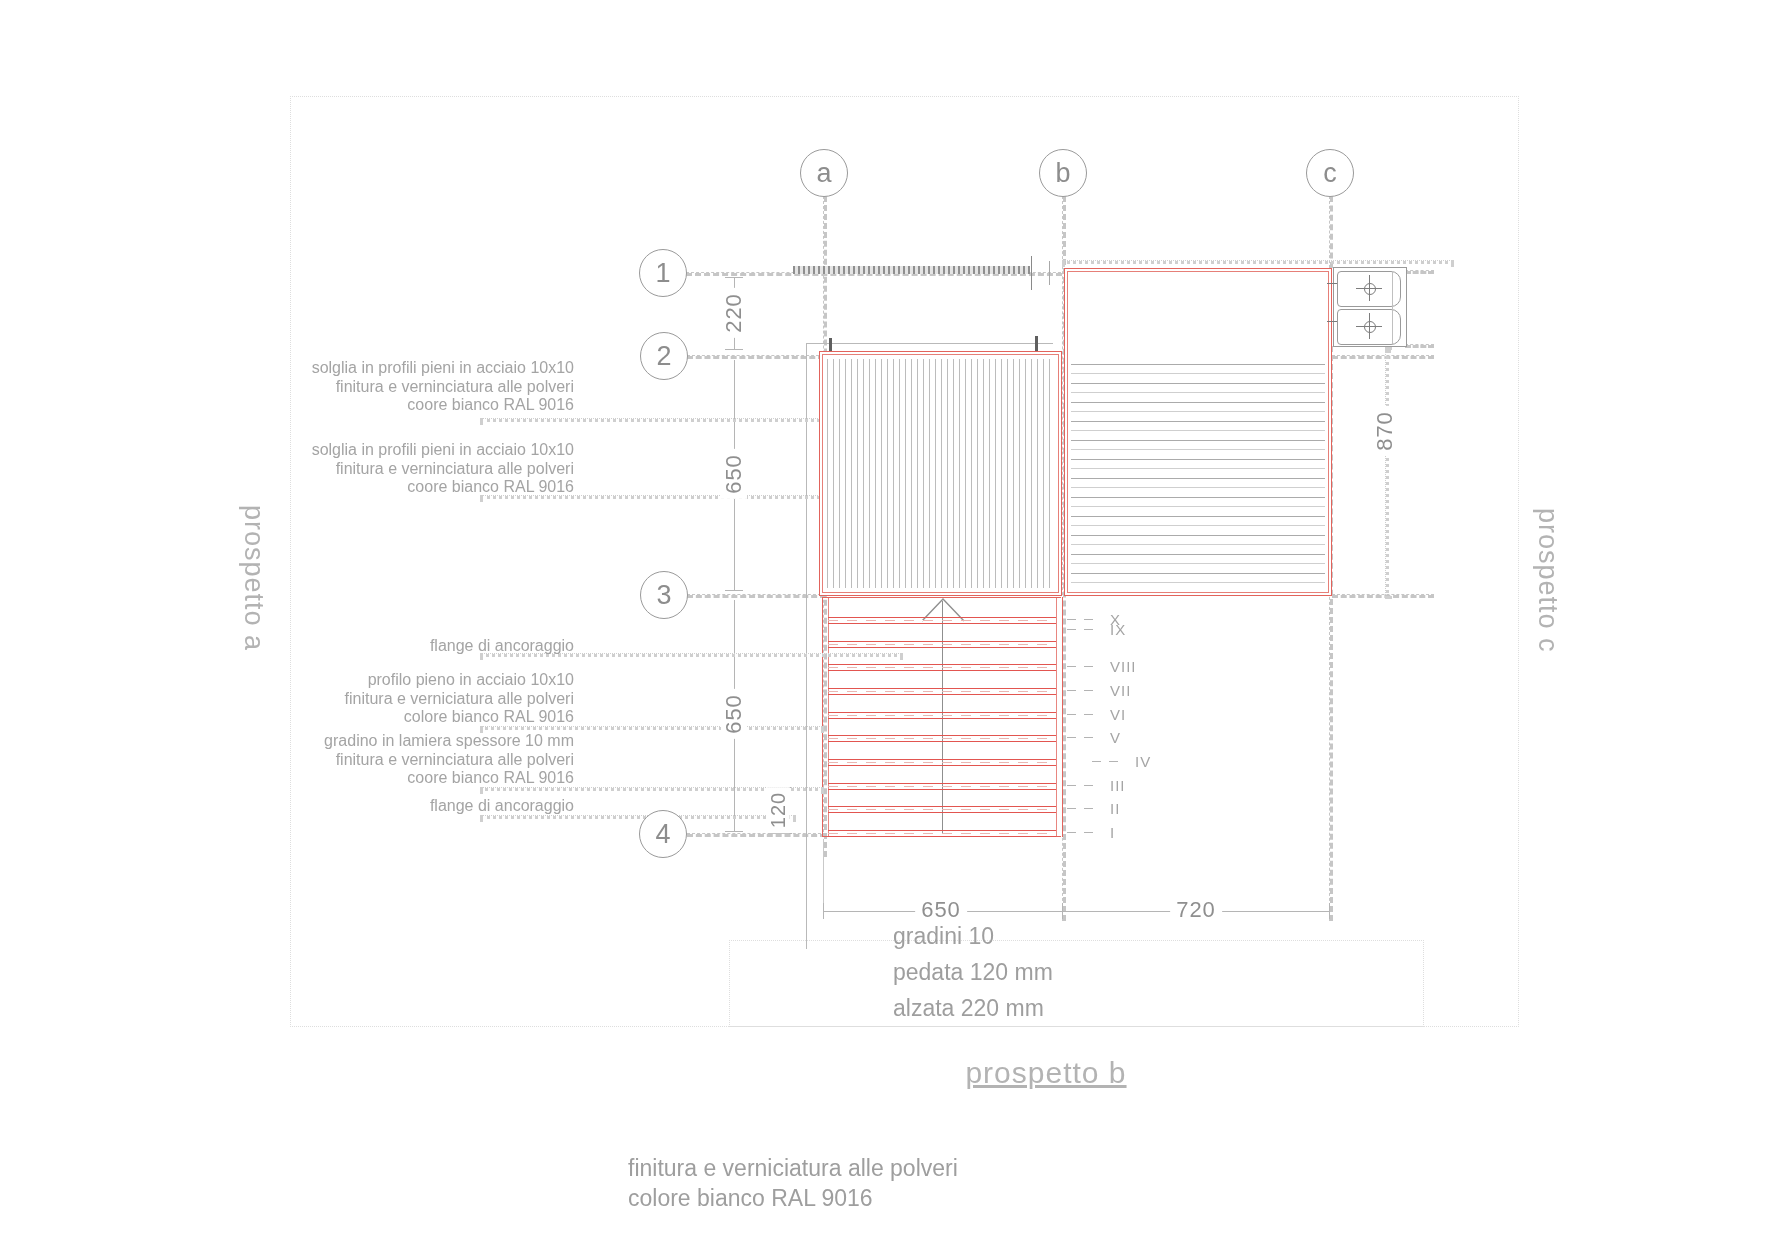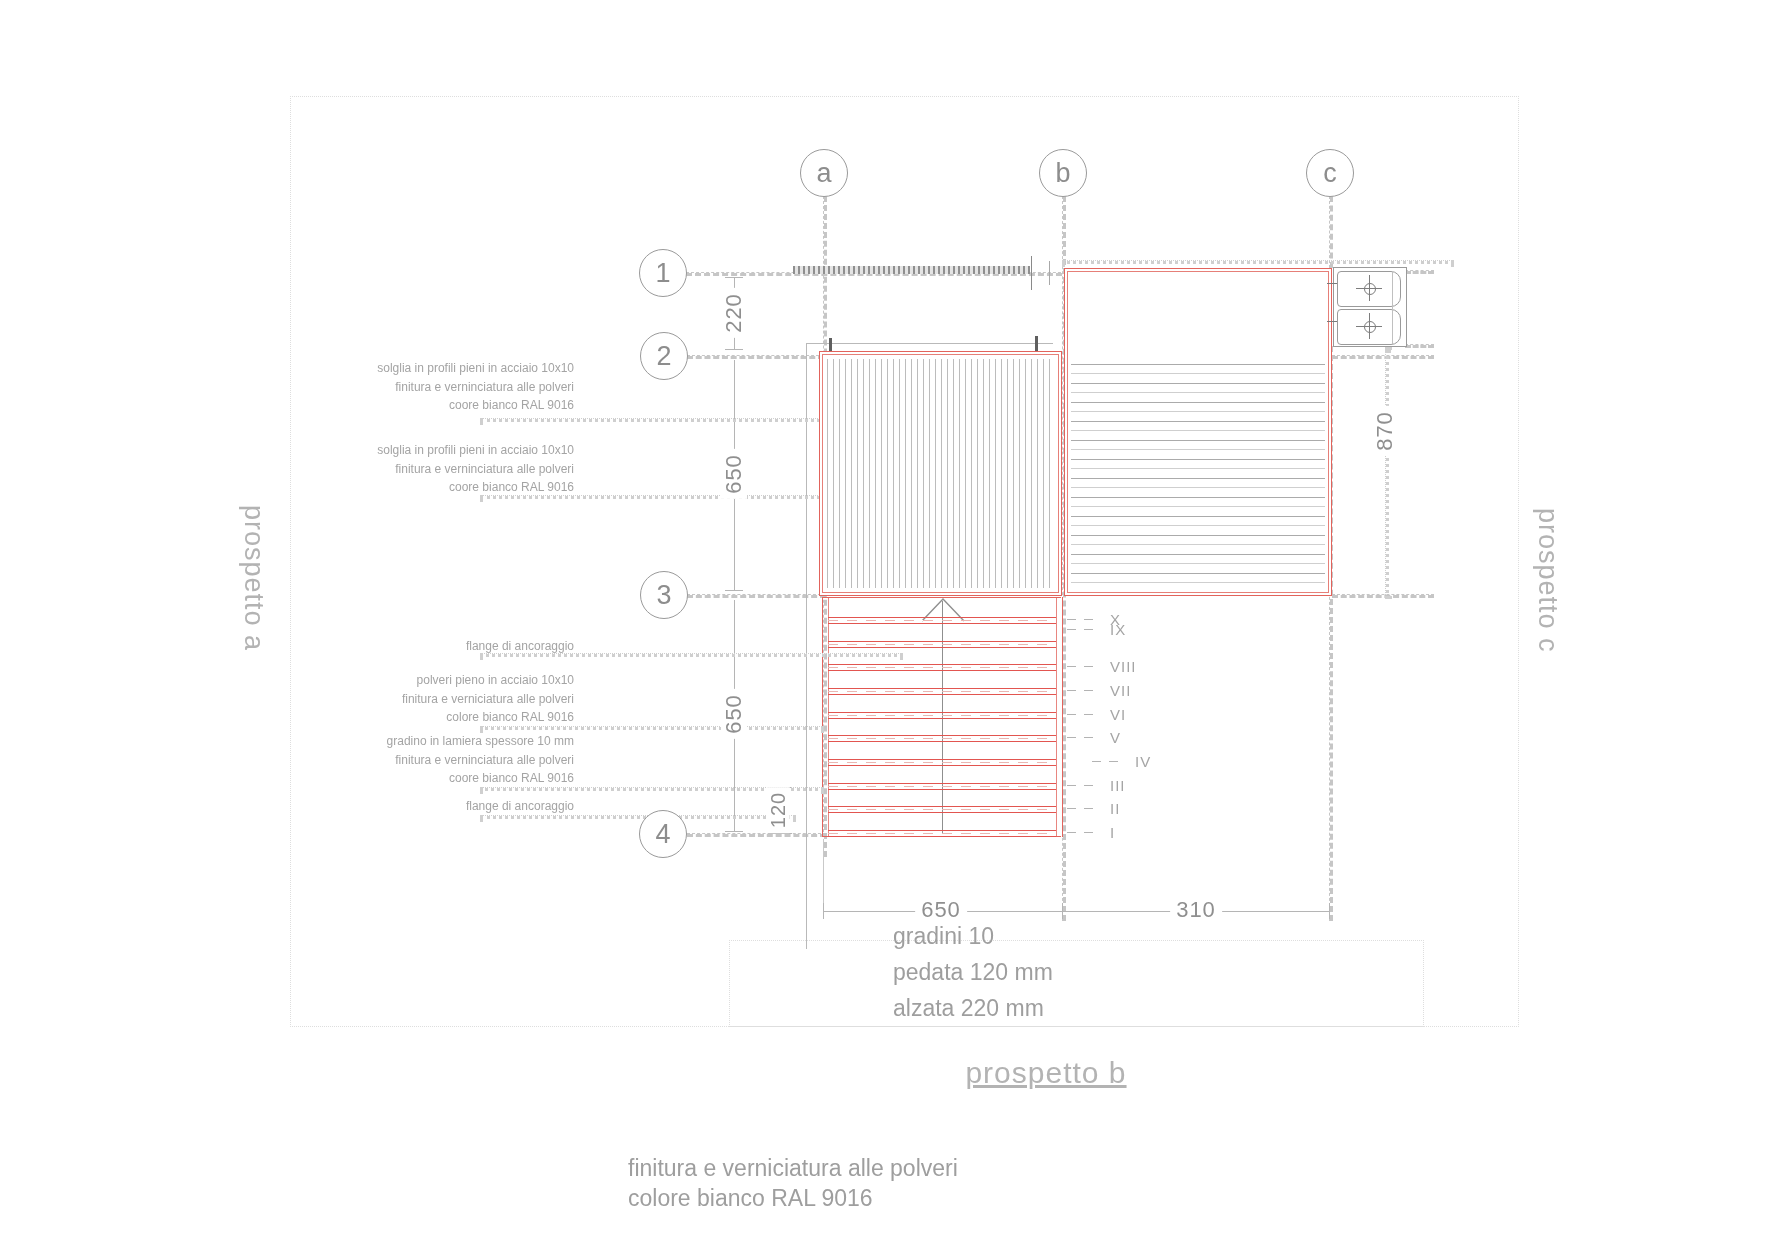--- a/index.html
+++ b/index.html
@@ -10,21 +10,21 @@
   .vl{position:absolute;width:0;border-left:1px solid #b5b5b5;}
   .dash{border-style:dashed !important;border-color:#c6c6c6 !important;}
   .dot{border-style:dotted !important;border-color:#cfcfcf !important;}
   .bubble{position:absolute;width:46px;height:46px;border:1.5px solid #9a9a9a;border-radius:50%;
           background:#fff;display:flex;align-items:center;justify-content:center;
           font-size:27px;color:#8d8d8d;z-index:6;}
   .vdim{position:absolute;transform:translate(-50%,-50%) rotate(-90deg);background:#fff;
         font-size:22px;color:#8f8f8f;padding:0 5px;letter-spacing:1px;z-index:5;white-space:nowrap;}
   .hdim{position:absolute;transform:translate(-50%,-50%);background:#fff;font-size:22px;
         color:#8f8f8f;padding:0 6px;letter-spacing:1px;z-index:5;white-space:nowrap;}
-  .ann{position:absolute;width:290px;text-align:right;font-size:12px;line-height:18.5px;
+  .ann{position:absolute;width:290px;text-align:right;font-size:16px;line-height:18.5px;
        color:#a4a4a4;z-index:4;}
   .note{position:absolute;font-size:23px;color:#9e9e9e;z-index:4;}
   .viewlabel{position:absolute;color:#b3b3b3;font-size:27px;letter-spacing:1px;z-index:4;}
   .vert{writing-mode:vertical-rl;}
   .panel{position:absolute;border:1.5px solid #e2635c;background:#fff;z-index:2;}
   .panel .inner{position:absolute;left:2px;right:2px;top:2px;bottom:2px;border:1px solid #e67f78;}
   .tread{position:absolute;left:828px;width:228px;height:5px;border-top:1.4px solid #e25550;
          border-bottom:1.4px solid #e25550;z-index:3;
          background:repeating-linear-gradient(90deg,#eab6b2 0 10px,#ffffff 10px 19px);
          background-size:100% 1px;background-position:center;background-repeat:no-repeat;}
@@ -150,21 +150,21 @@
 
   <div class="vl dot" style="left:1385px;top:272px;height:321px;"></div>
   <div class="vdim" style="left:1385px;top:431px;">870</div>
 
   <div class="vl" style="left:823px;top:840px;height:76px;border-color:#c9c9c9;"></div>
   <div class="hl" style="left:823px;top:911px;width:506px;"></div>
   <div class="vl" style="left:823px;top:903px;height:16px;"></div>
   <div class="vl" style="left:1062px;top:903px;height:16px;"></div>
   <div class="vl" style="left:1329px;top:903px;height:16px;"></div>
   <div class="hdim" style="left:941px;top:910px;">650</div>
-  <div class="hdim" style="left:1196px;top:910px;">310</div>
+  <div class="hdim" style="left:1196px;top:910px;">720</div>
 
   <div class="hl dot" style="left:480px;top:418px;width:358px;"></div>
   <div class="hl dot" style="left:480px;top:495px;width:358px;"></div>
   <div class="hl dot" style="left:480px;top:653px;width:417px;"></div>
   <div class="hl dot" style="left:480px;top:726px;width:338px;"></div>
   <div class="hl dot" style="left:480px;top:787px;width:338px;"></div>
   <div class="hl dot" style="left:480px;top:815px;width:310px;"></div>
 
   <div class="ann" style="left:284px;top:359px;">
     <div>solglia in profili pieni in acciaio 10x10</div>
@@ -173,21 +173,21 @@
   </div>
   <div class="ann" style="left:284px;top:441px;">
     <div>solglia in profili pieni in acciaio 10x10</div>
     <div>finitura e verninciatura alle polveri</div>
     <div>coore bianco RAL 9016</div>
   </div>
   <div class="ann" style="left:284px;top:637px;">
     <div>flange di ancoraggio</div>
   </div>
   <div class="ann" style="left:284px;top:671px;">
-    <div>polveri pieno in acciaio 10x10</div>
+    <div>profilo pieno in acciaio 10x10</div>
     <div>finitura e verniciatura alle polveri</div>
     <div>colore bianco RAL 9016</div>
   </div>
   <div class="ann" style="left:284px;top:732px;">
     <div>gradino in lamiera spessore 10 mm</div>
     <div>finitura e verninciatura alle polveri</div>
     <div>coore bianco RAL 9016</div>
   </div>
   <div class="ann" style="left:284px;top:797px;">
     <div>flange di ancoraggio</div>

